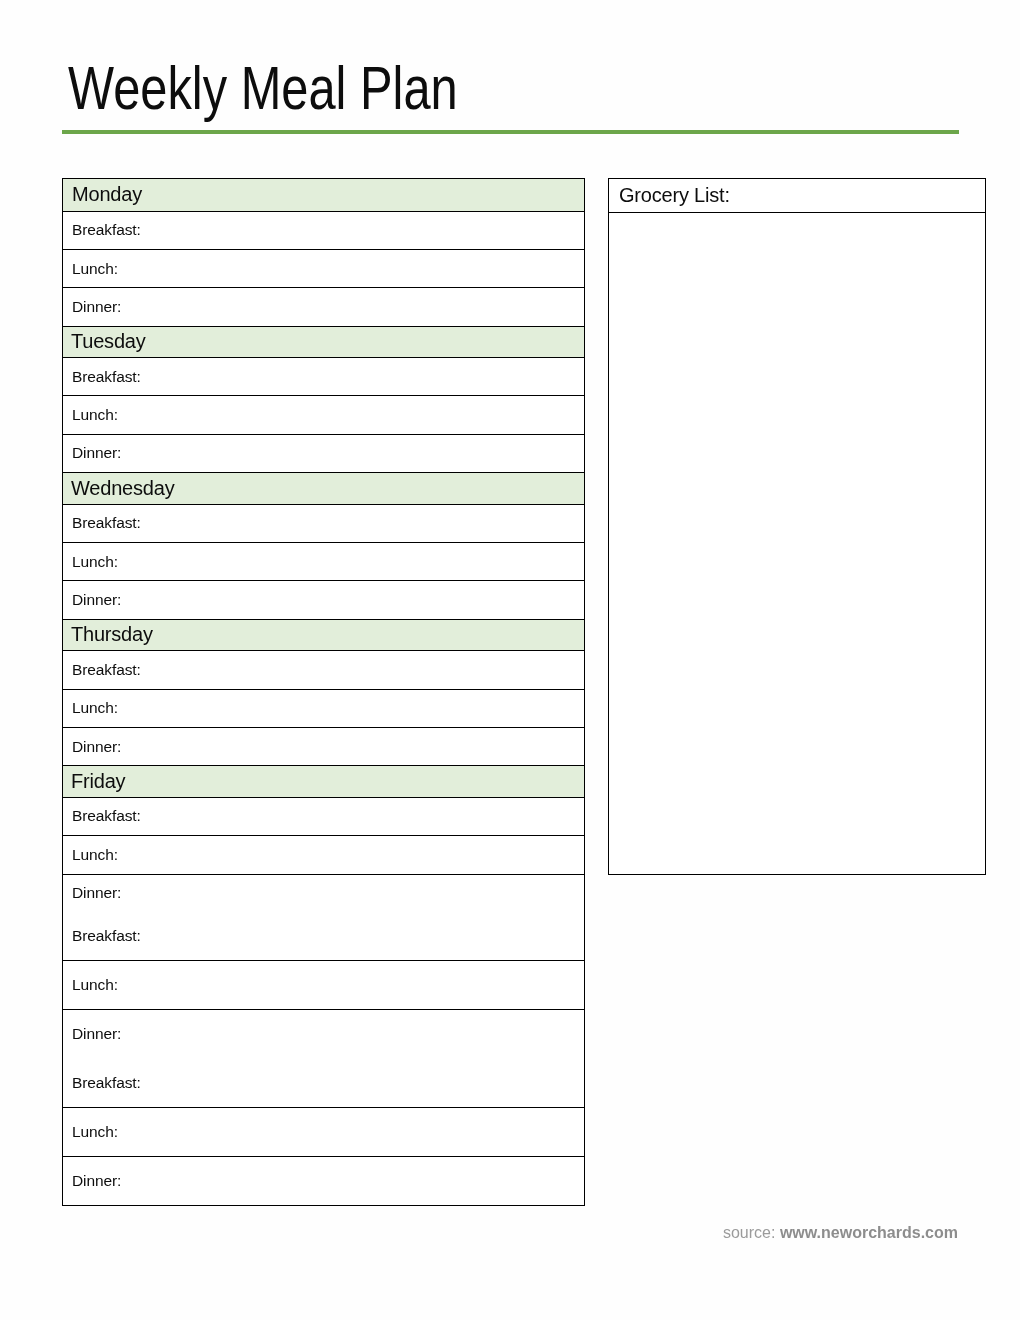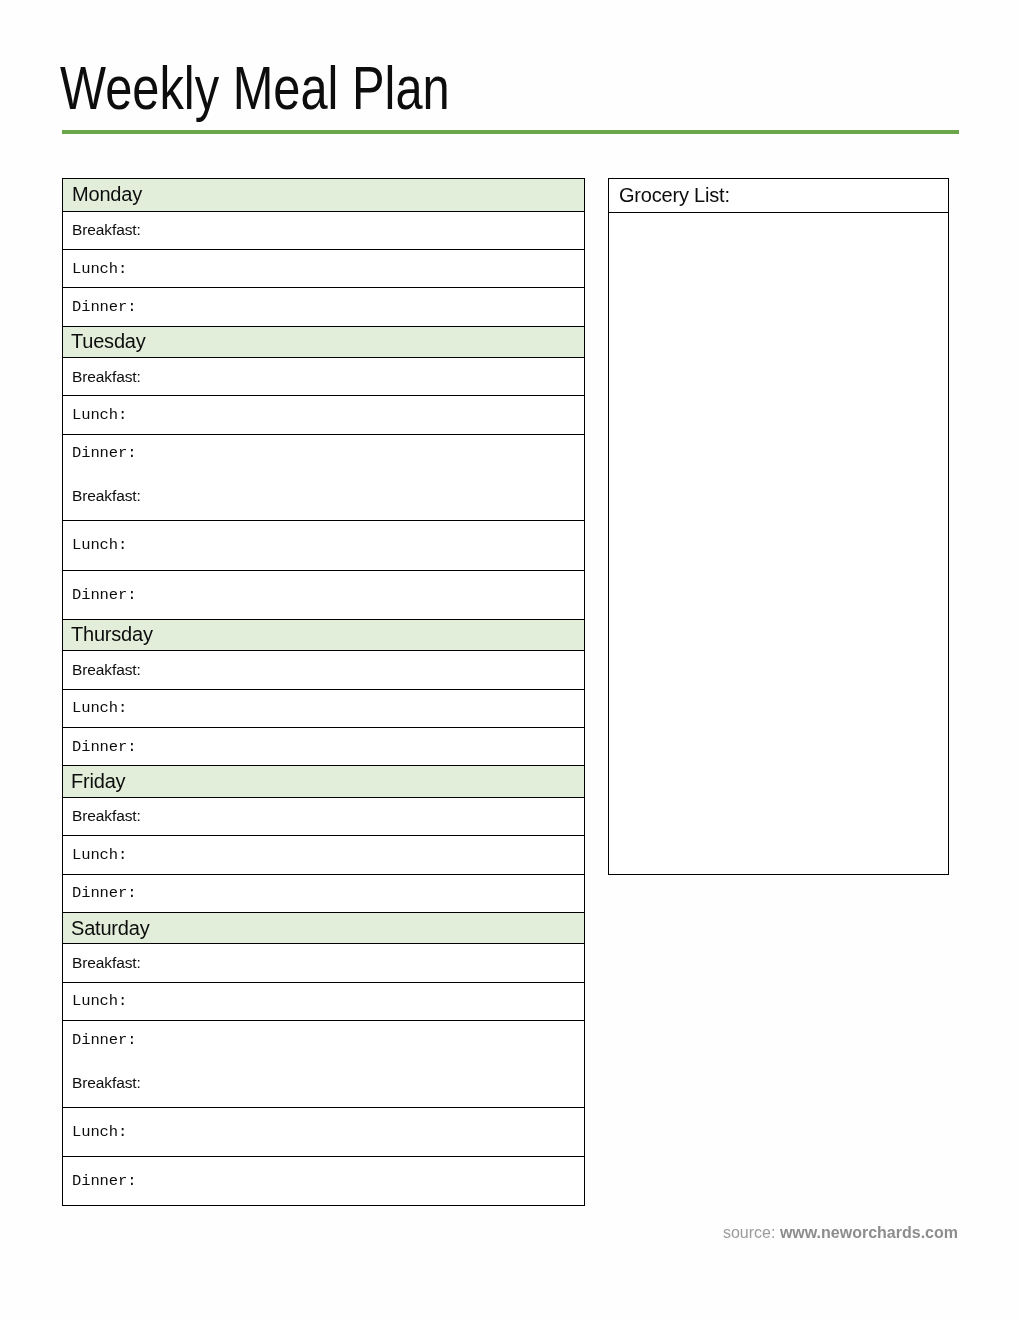--- a/index.html
+++ b/index.html
@@ -19,21 +19,21 @@
     position:relative;
     width:1020px;
     height:1320px;
     background:#fefefe;
     overflow:hidden;
   }
 
   
   .title{
     position:absolute;
-    left:60px;
+    left:68px;
     top:56px;
     font-size:61px;
     line-height:1.05;
     font-weight:400;
     letter-spacing:0px;
     white-space:nowrap;
   }
   .title-inner{
     display:inline-block;
     transform:scaleX(0.80);
@@ -83,29 +83,28 @@
     flex:1 1 0;
     display:flex;
     align-items:center;
     padding-left:9px;
     font-size:15.5px;
     letter-spacing:-0.1px;
     background:#ffffff;
   }
   .meal-row + .meal-row{
     border-top:1.5px solid var(--border-color);
-    font-family:Liberation Mono, monospace;
   }
   .meal-fill{ flex:1 1 auto; height:100%; }
 
   
   .side-box{
     position:absolute;
     left:608px;
-    width:341px;
+    width:378px;
     border:1.5px solid var(--border-color);
     background:#ffffff;
     display:flex;
     flex-direction:column;
   }
   .side-box.grocery{ top:178px; height:697px; }
   .side-box.notes{ top:913px; height:293px; }
   .side-box-header{
     flex:0 0 34px;
     border-bottom:1.5px solid var(--border-color);
@@ -167,20 +166,21 @@
           <span>Lunch:</span>
           <span class="meal-fill"></span>
         </div>
       <div class="meal-row">
           <span>Dinner:</span>
           <span class="meal-fill"></span>
         </div>
     </section>
 
     <section class="day-block">
+      <div class="day-header">Wednesday</div>
       <div class="meal-row">
           <span>Breakfast:</span>
           <span class="meal-fill"></span>
         </div>
       <div class="meal-row">
           <span>Lunch:</span>
           <span class="meal-fill"></span>
         </div>
       <div class="meal-row">
           <span>Dinner:</span>
@@ -214,21 +214,20 @@
           <span>Lunch:</span>
           <span class="meal-fill"></span>
         </div>
       <div class="meal-row">
           <span>Dinner:</span>
           <span class="meal-fill"></span>
         </div>
     </section>
 
     <section class="day-block">
-      <div class="day-header">Saturday</div>
       <div class="meal-row">
           <span>Breakfast:</span>
           <span class="meal-fill"></span>
         </div>
       <div class="meal-row">
           <span>Lunch:</span>
           <span class="meal-fill"></span>
         </div>
       <div class="meal-row">
           <span>Dinner:</span>

